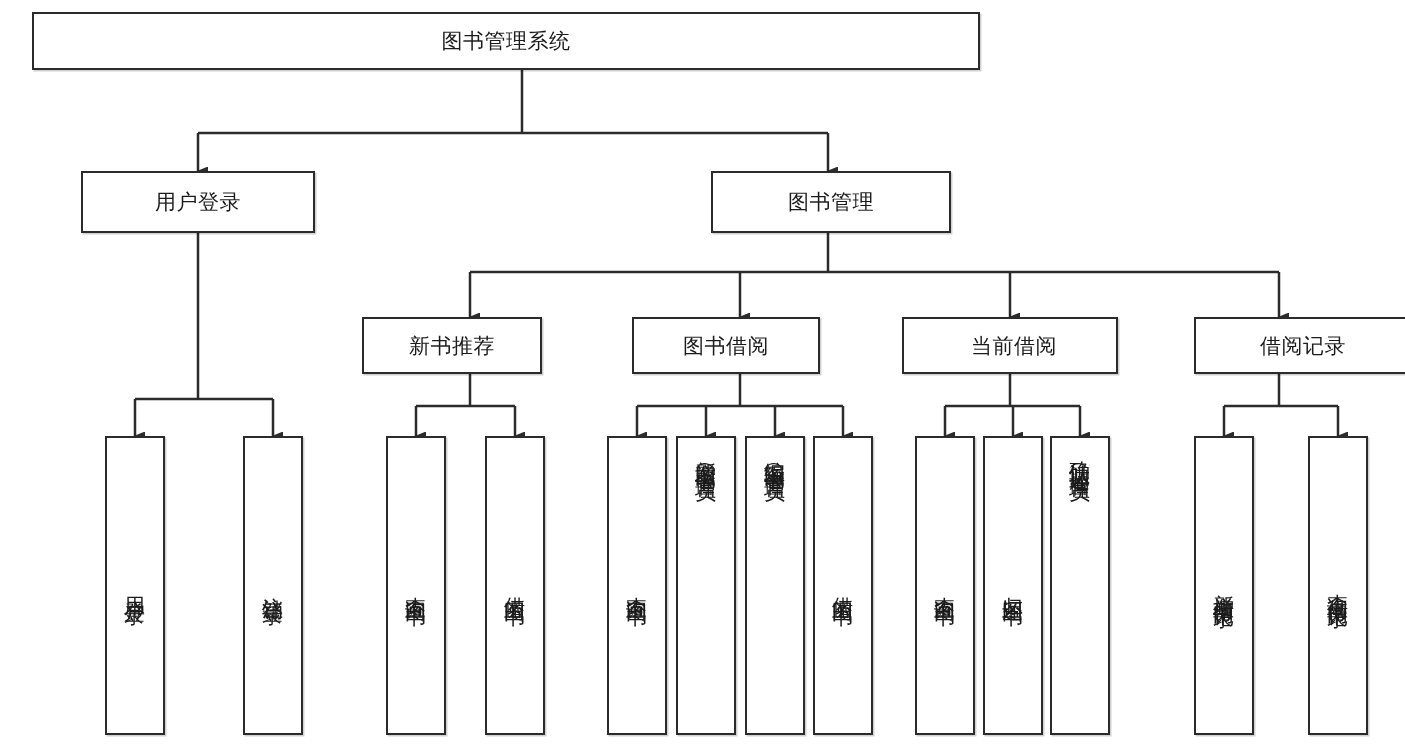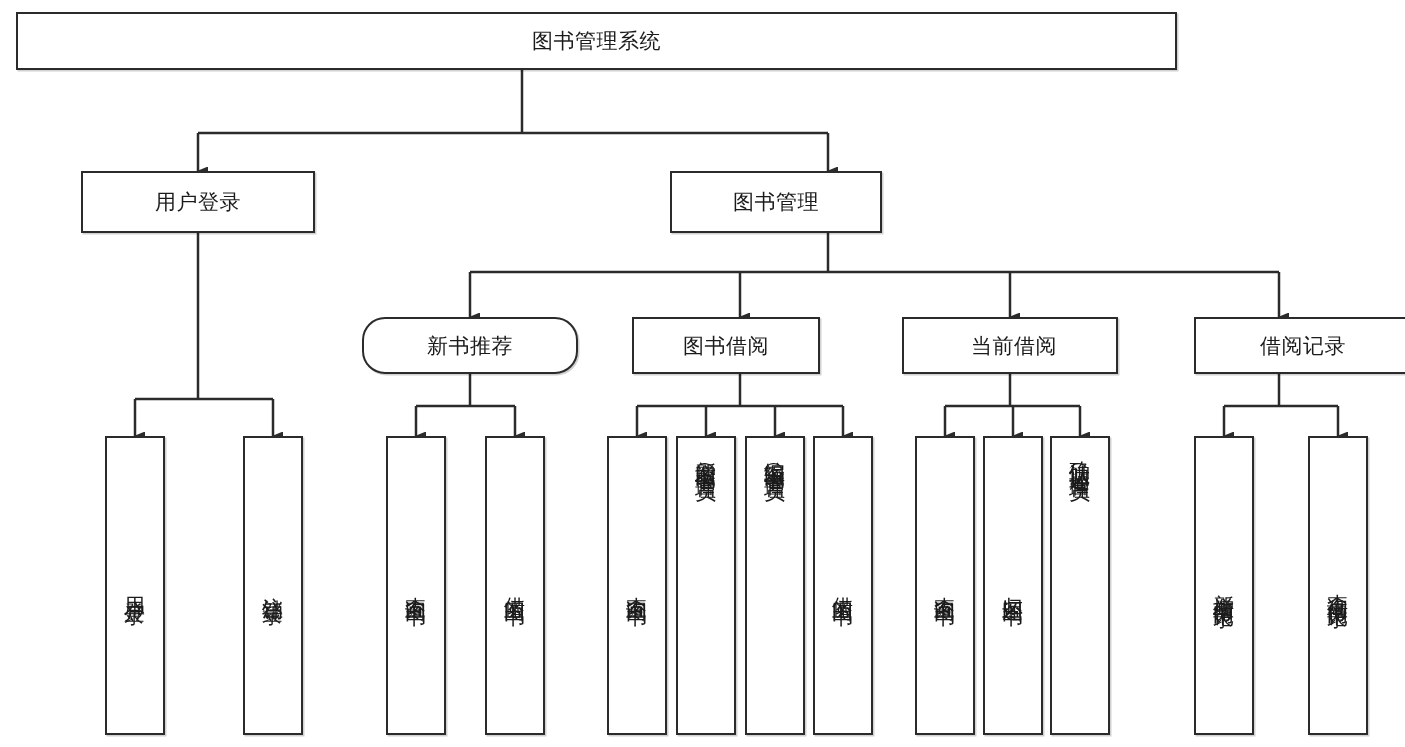--- a/index.html
+++ b/index.html
@@ -111,30 +111,30 @@
         <line x1="1013" y1="406" x2="1013" y2="436" stroke="#2b2b2b" stroke-width="2.5" marker-end="url(#arrowhead)"></line>
         <line x1="1080" y1="406" x2="1080" y2="436" stroke="#2b2b2b" stroke-width="2.5" marker-end="url(#arrowhead)"></line>
         <line x1="1279" y1="374" x2="1279" y2="406" stroke="#2b2b2b" stroke-width="2.5"></line>
         <line x1="1224" y1="406" x2="1338" y2="406" stroke="#2b2b2b" stroke-width="2.5"></line>
         <line x1="1224" y1="406" x2="1224" y2="436" stroke="#2b2b2b" stroke-width="2.5" marker-end="url(#arrowhead)"></line>
         <line x1="1338" y1="406" x2="1338" y2="436" stroke="#2b2b2b" stroke-width="2.5" marker-end="url(#arrowhead)"></line>
       </g>
   </svg>
 
   <div id="nodes">
-      <div class="node-box" style="left: 16px; top: 12px; width: 1161px; height: 58px;">
+      <div class="node-box" style="left: 32px; top: 12px; width: 948px; height: 58px;">
         <span class="node-label-h">图书管理系统</span>
       </div>
       <div class="node-box" style="left: 81px; top: 171px; width: 234px; height: 62px;">
         <span class="node-label-h">用户登录</span>
       </div>
-      <div class="node-box" style="left: 670px; top: 171px; width: 212px; height: 62px;">
+      <div class="node-box" style="left: 711px; top: 171px; width: 240px; height: 62px;">
         <span class="node-label-h">图书管理</span>
       </div>
-      <div class="node-box" style="left: 362px; top: 317px; width: 216px; height: 57px; border-radius: 23px;">
+      <div class="node-box" style="left: 362px; top: 317px; width: 180px; height: 57px;">
         <span class="node-label-h">新书推荐</span>
       </div>
       <div class="node-box" style="left: 632px; top: 317px; width: 188px; height: 57px;">
         <span class="node-label-h">图书借阅</span>
       </div>
       <div class="node-box" style="left: 902px; top: 317px; width: 216px; height: 57px; padding-left: 8px;">
         <span class="node-label-h">当前借阅</span>
       </div>
       <div class="node-box" style="left: 1170px; top: 317px; width: 218px; height: 57px; margin-left: 24px;">
         <span class="node-label-h">借阅记录</span>

